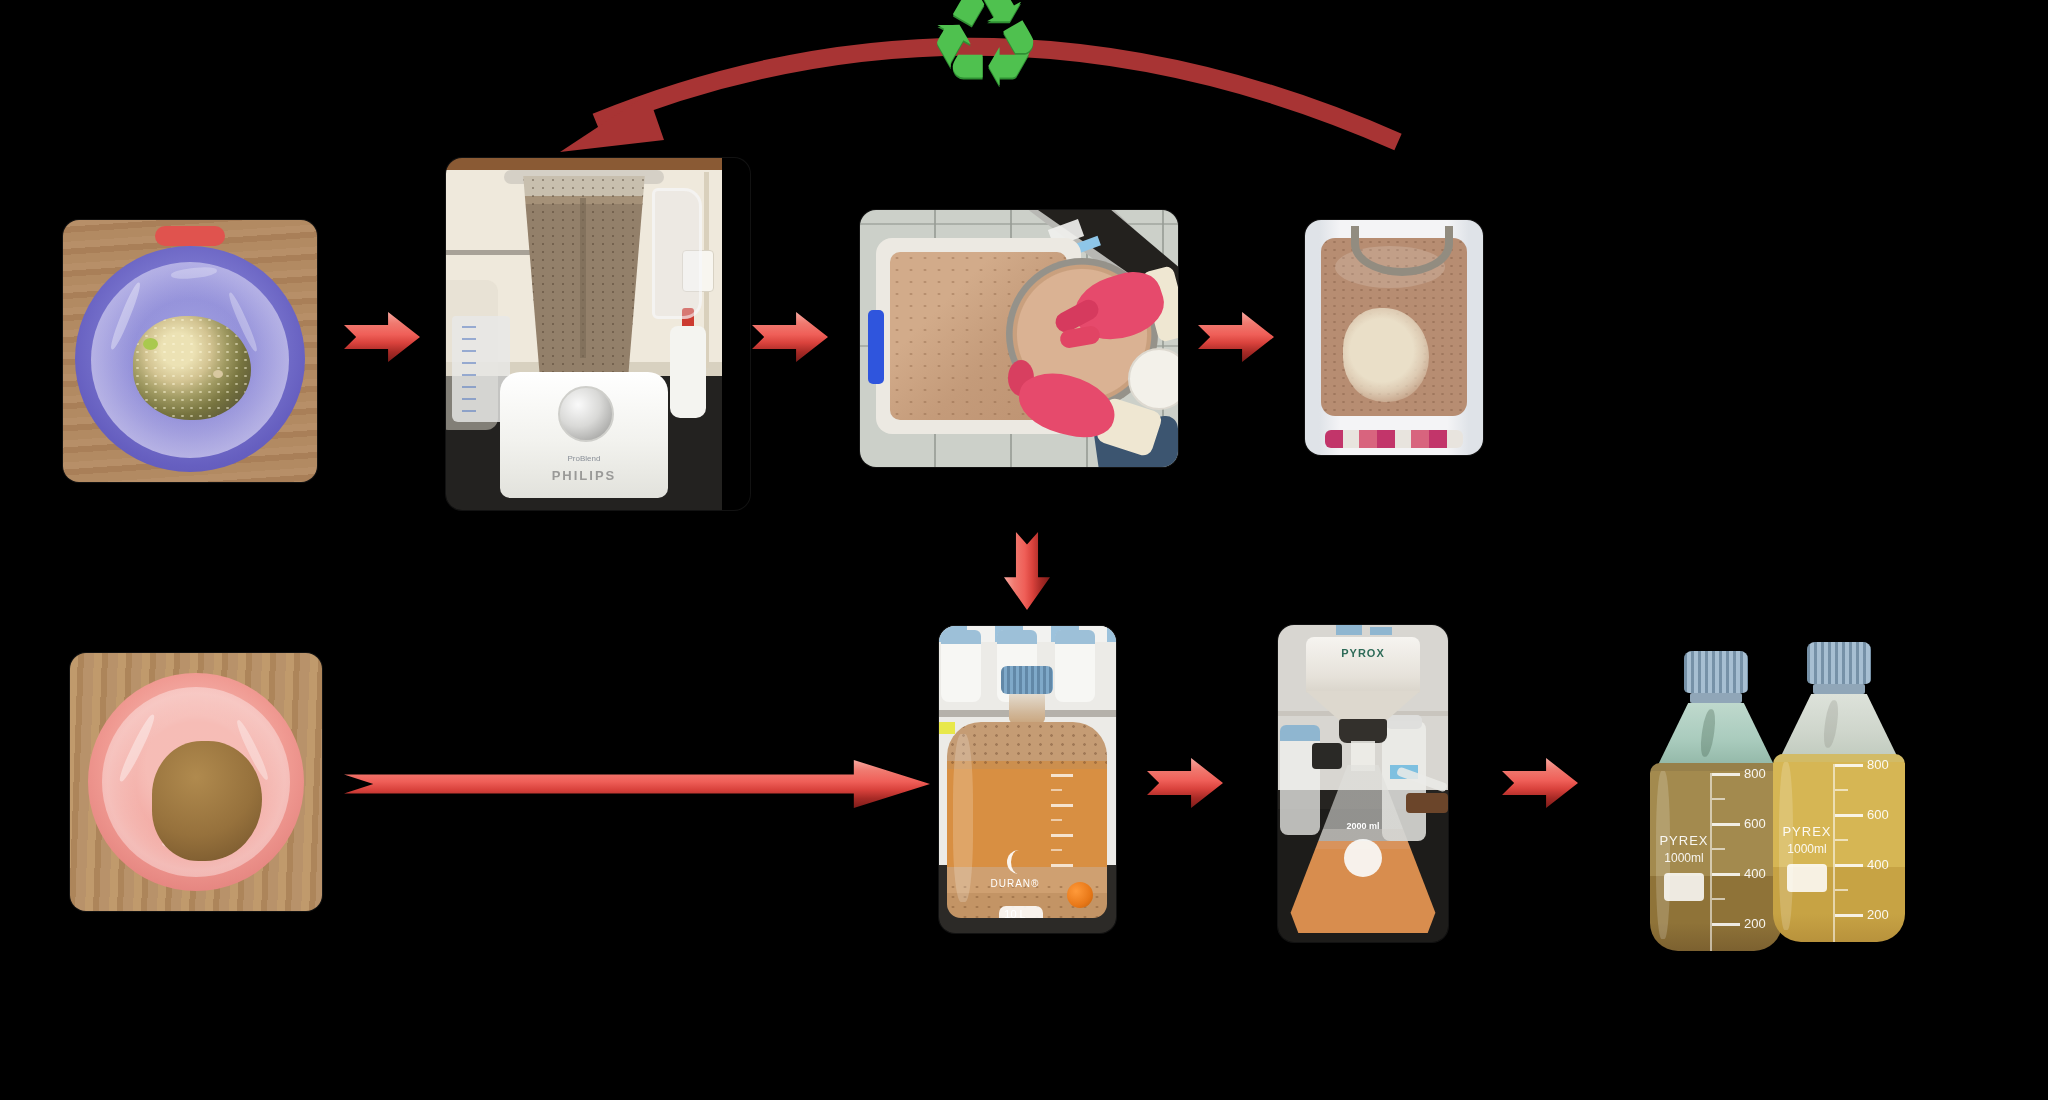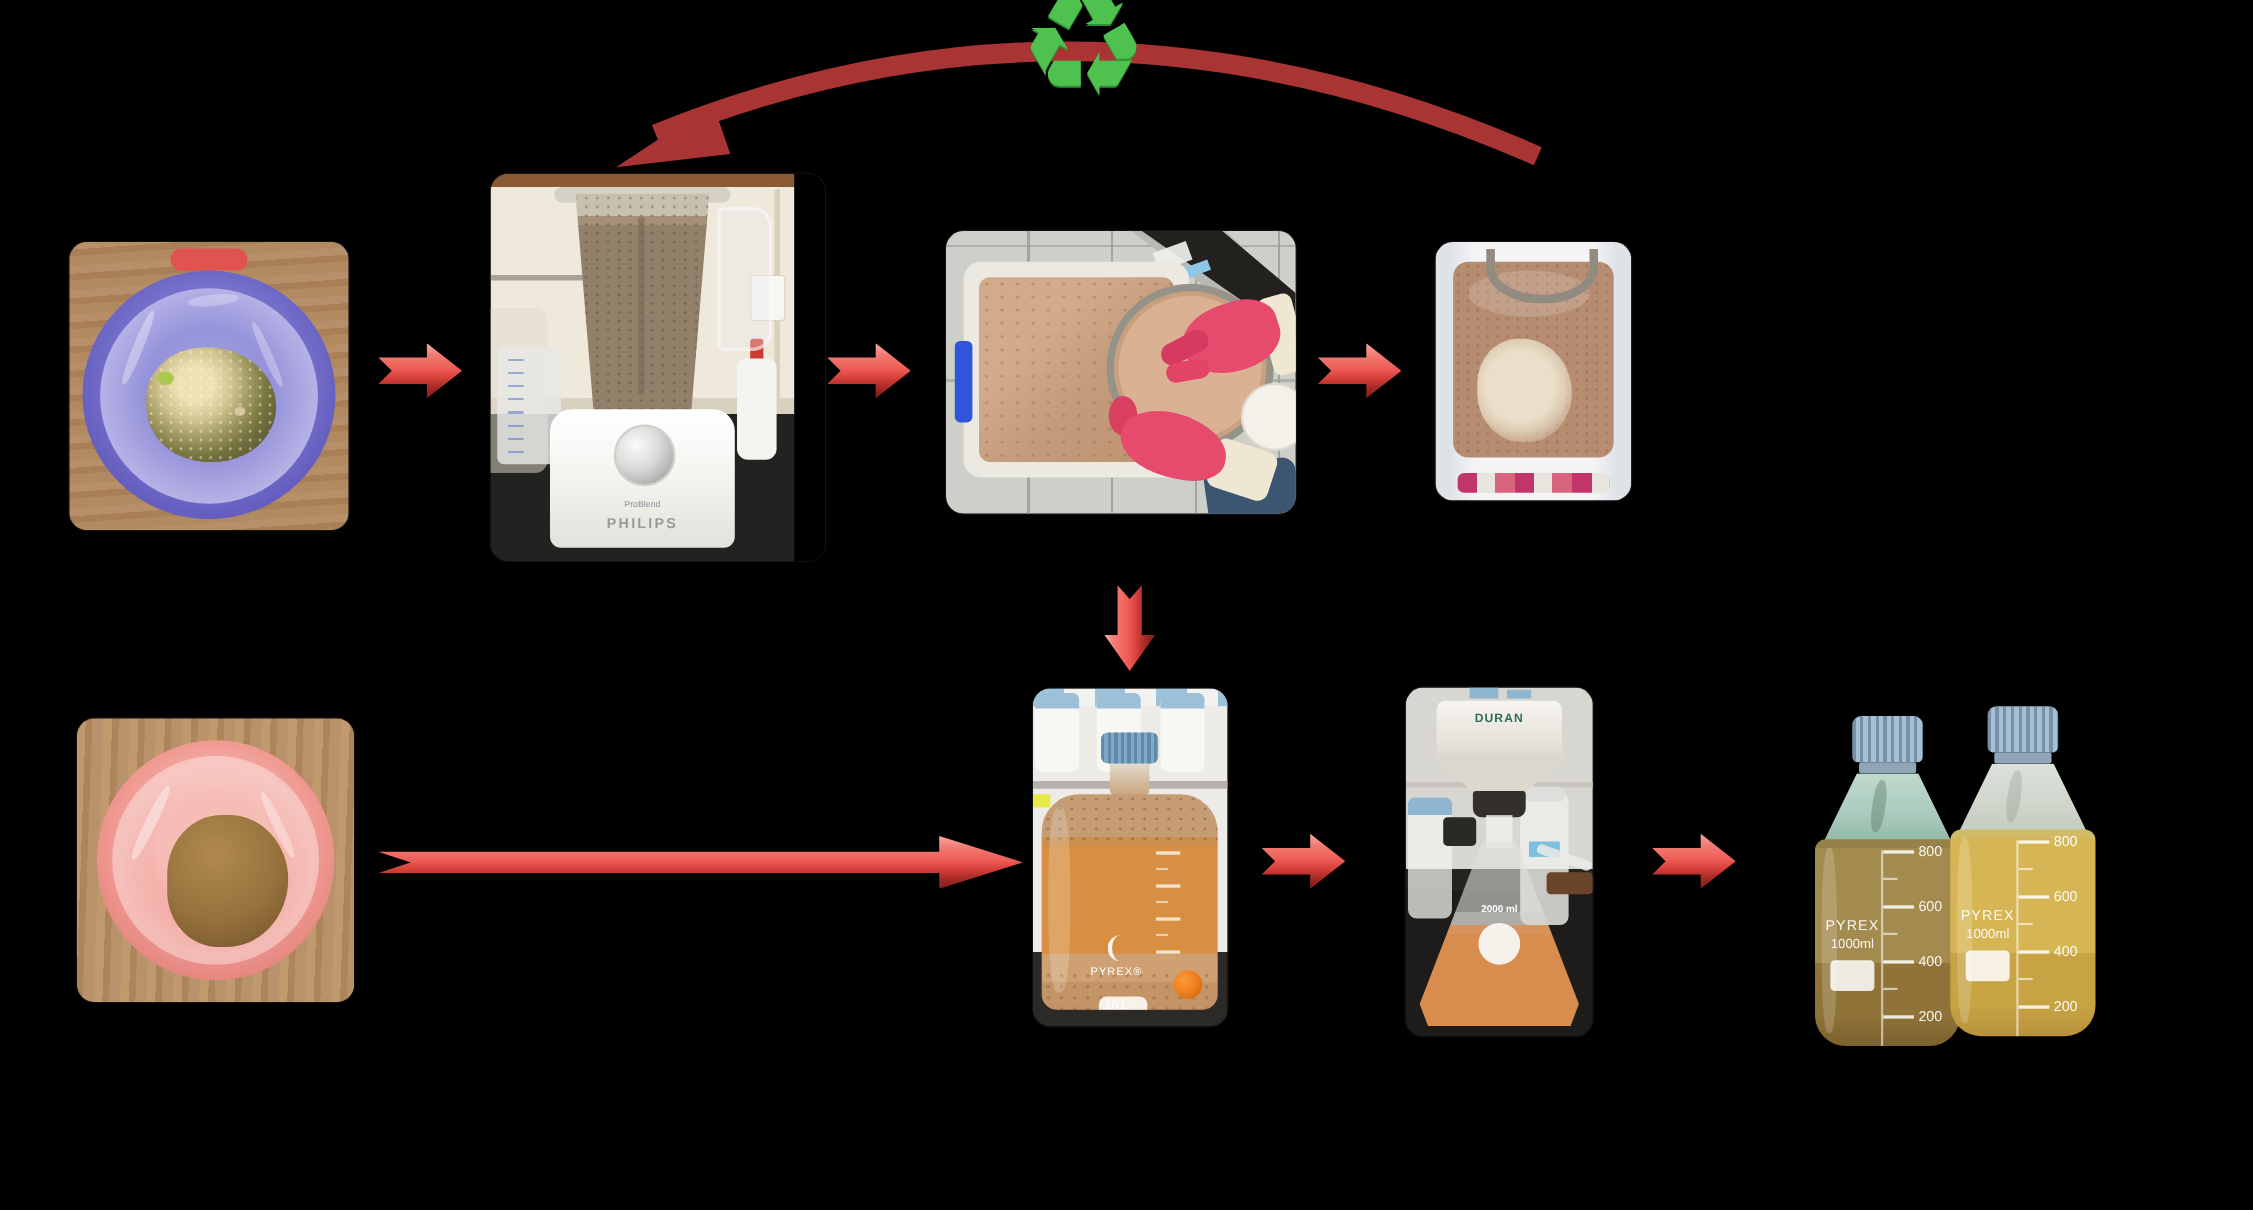--- a/index.html
+++ b/index.html
@@ -317,21 +317,21 @@
       <div class="abs p5-sedtex"></div>
       <div class="abs p5-hl"></div>
       <div class="abs p5-tick" style="left:104px;top:52px;"></div>
       <div class="abs p5-minor" style="left:104px;top:67px;"></div>
       <div class="abs p5-tick" style="left:104px;top:82px;"></div>
       <div class="abs p5-minor" style="left:104px;top:97px;"></div>
       <div class="abs p5-tick" style="left:104px;top:112px;"></div>
       <div class="abs p5-minor" style="left:104px;top:127px;"></div>
       <div class="abs p5-tick" style="left:104px;top:142px;"></div>
       <div class="abs p5-logo"></div>
-      <div class="abs p5-duran">PYREX®</div>
+      <div class="abs p5-duran">DURAN®</div>
       <div class="abs p5-size">10 L</div>
       <div class="abs p5-sq"></div>
 
     </div>
     <div class="abs p5-ocap"></div>
   </div>
 
   <div class="arrow-r" style="left:1147px;top:758px;width:76px;height:50px;"></div>
 
   <div class="ph" style="left:1278px;top:625px;width:170px;height:317px;">
@@ -340,21 +340,21 @@
     <div class="abs p7-cap2"></div>
     <div class="abs p7-rod"></div>
     <div class="abs p7-bb1"></div>
     <div class="abs p7-bb1cap"></div>
     <div class="abs p7-valve"></div>
     <div class="abs p7-bb2"></div>
     <div class="abs p7-bb2cap"></div>
     <div class="abs p7-bb2lab"></div>
     <div class="abs p7-wood"></div>
     <div class="abs p7-funneltop"></div>
-    <div class="abs p7-funbrand">DURAN</div>
+    <div class="abs p7-funbrand">PYROX</div>
     <div class="abs p7-funnelcone"></div>
     <div class="abs p7-stopper"></div>
     <div class="abs p7-neck"></div>
     <div class="abs p7-flask"></div>
     <div class="abs p7-sidearm"></div>
     <div class="abs p7-size">2000 ml</div>
     <div class="abs p7-circ"></div>
   </div>
 
   <div class="arrow-r" style="left:1502px;top:758px;width:76px;height:50px;"></div>

